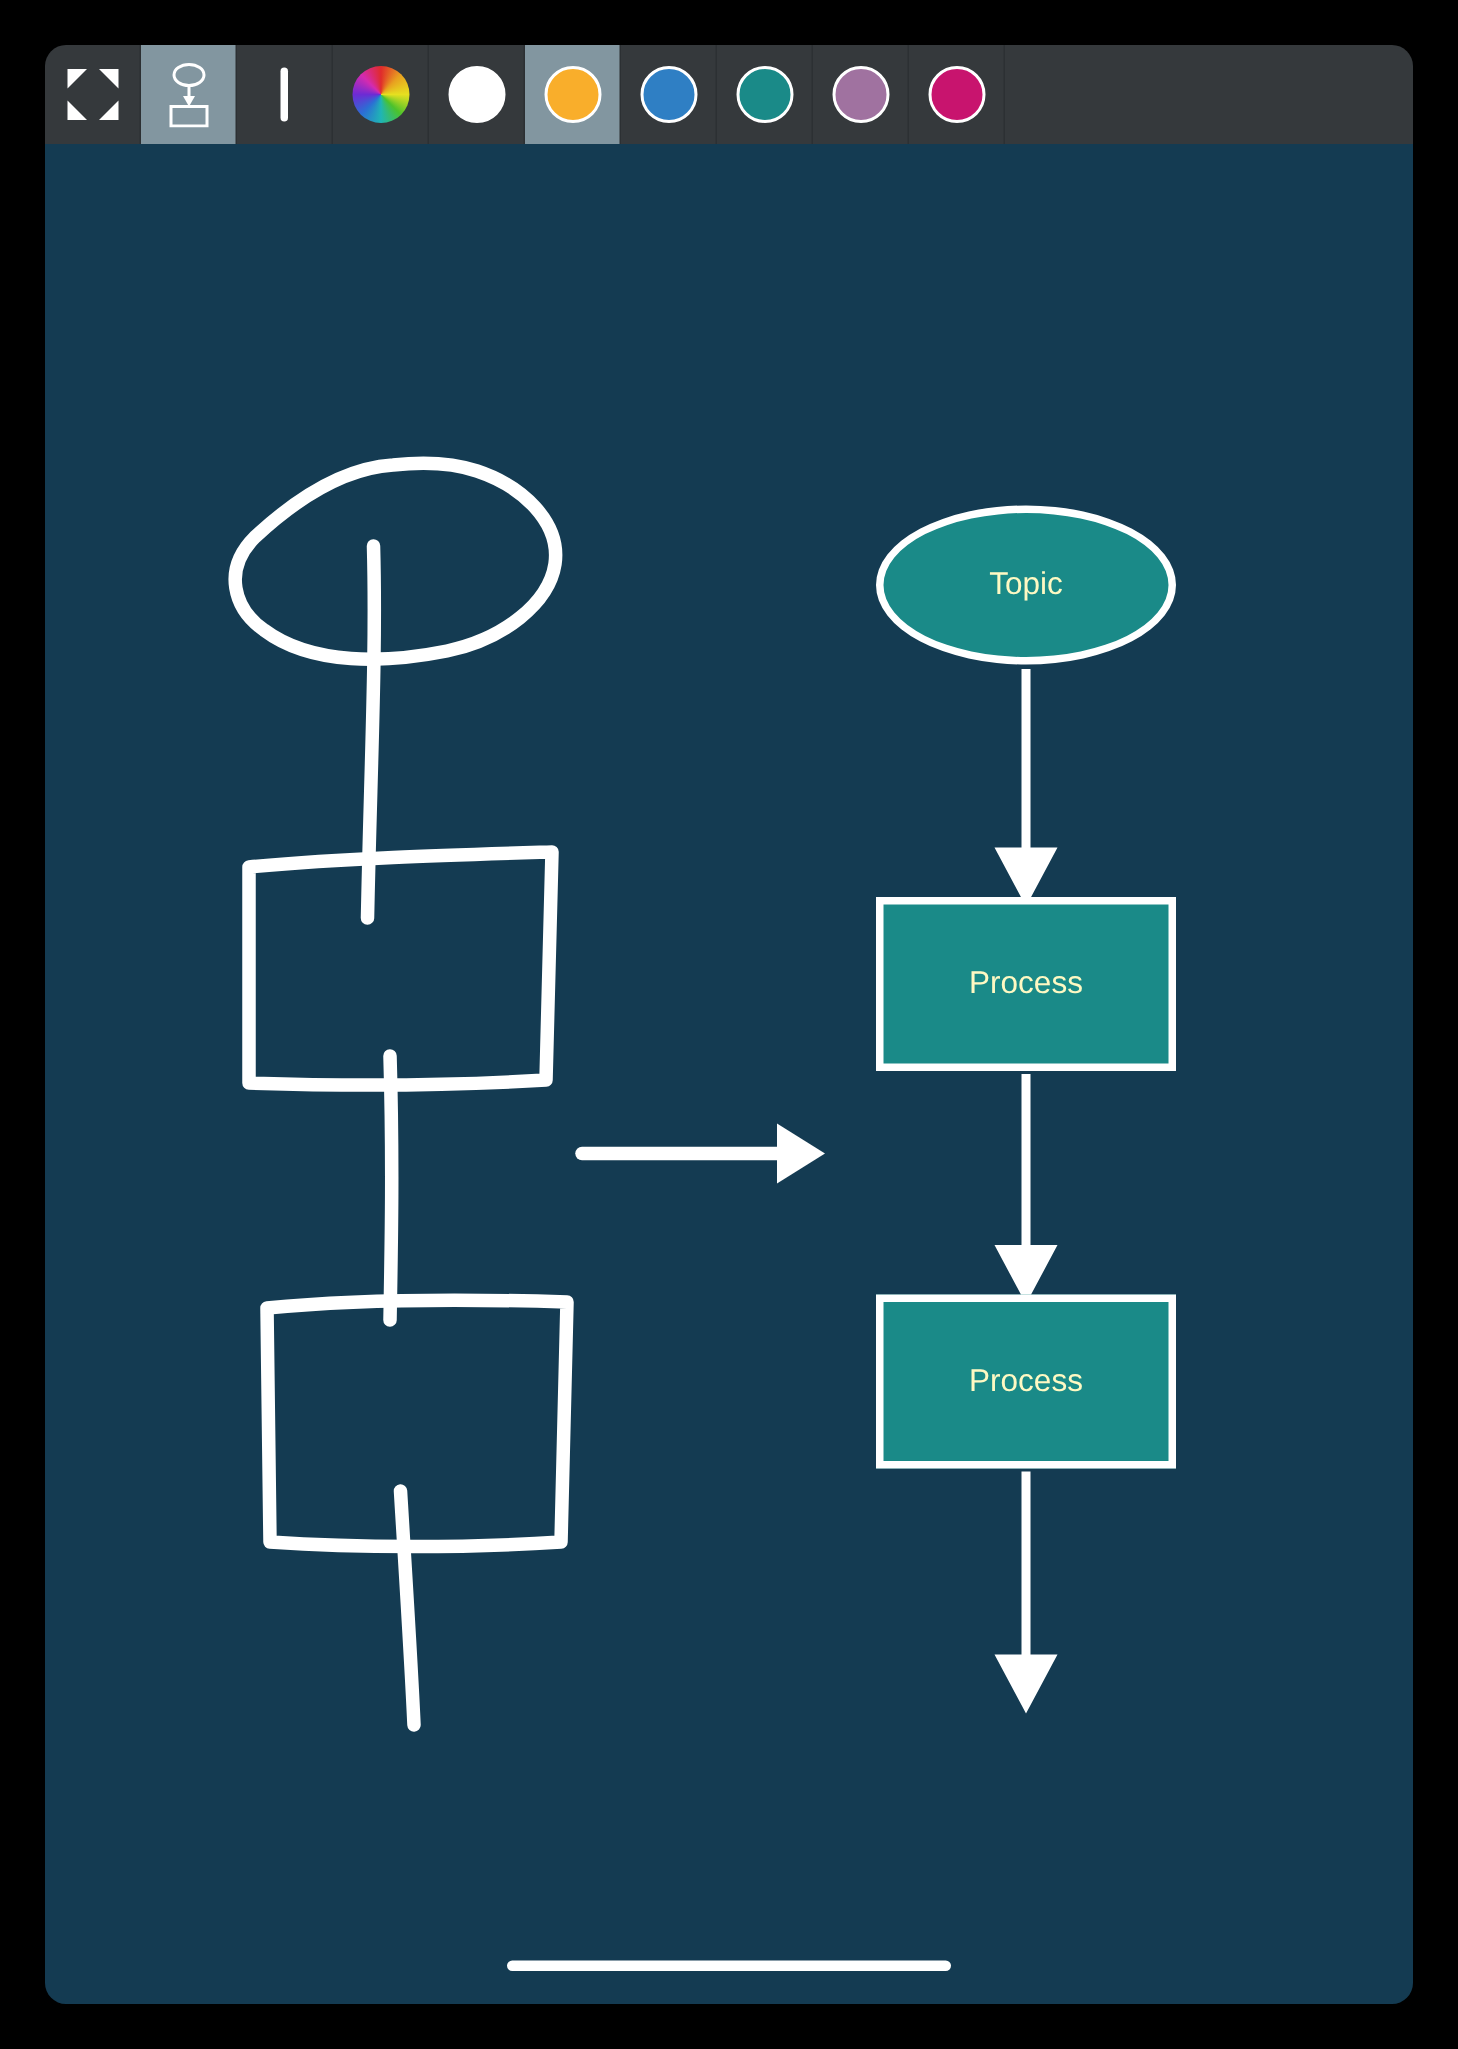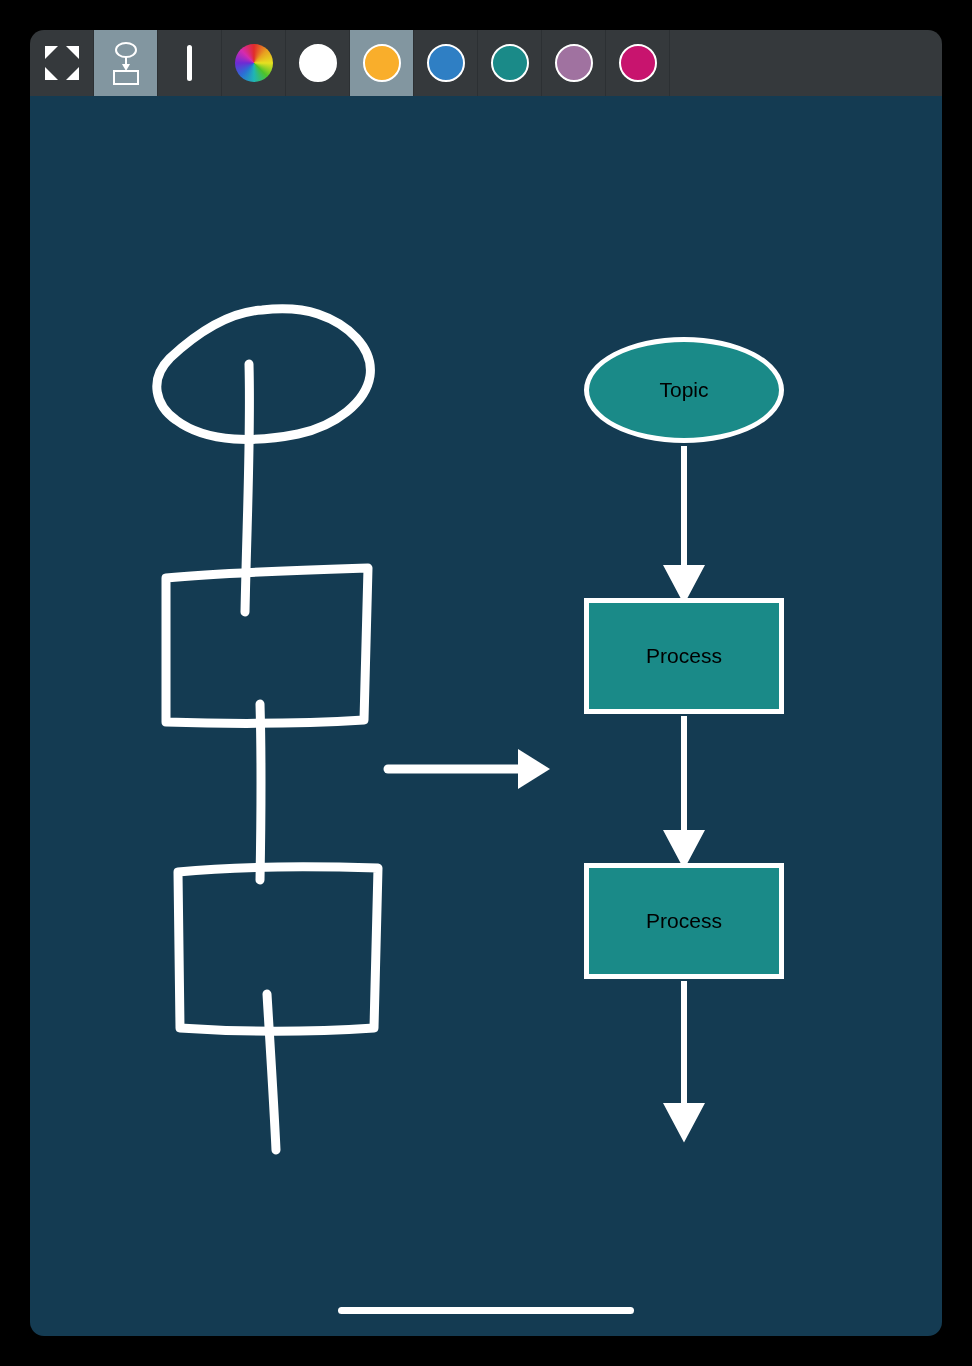--- a/index.html
+++ b/index.html
@@ -88,21 +88,21 @@
   #canvas {
     position:absolute; left:30px; top:96px; width:912px; height:1240px;
     background:#143b52; border-radius:0 0 14px 14px; overflow:hidden;
   }
   #canvas svg { position:absolute; left:0; top:0; }
 
   
   .node {
     position:absolute; background:#1a8a88; border:5px solid #fff;
     display:flex; align-items:center; justify-content:center;
-    color:#000000; font-size:21px;
+    color:#fef9c3; font-size:21px;
   }
   #node-topic { left:554px; top:241px; width:200px; height:106px; border-radius:50%; }
   #node-proc1 { left:554px; top:502px; width:200px; height:116px; }
   #node-proc2 { left:554px; top:767px; width:200px; height:116px; }
 
   
   #home-bar {
     position:absolute; left:50%; transform:translateX(-50%); bottom:22px;
     width:296px; height:7px; background:#fff; border-radius:4px;
   }

